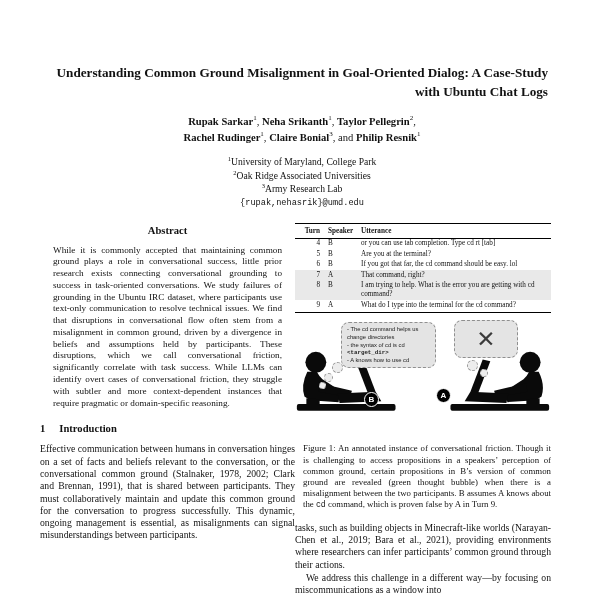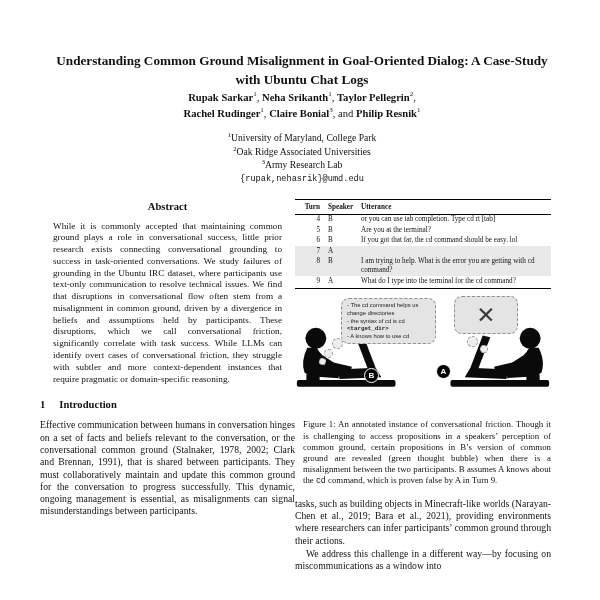--- a/index.html
+++ b/index.html
@@ -1,20 +1,20 @@
 <!DOCTYPE html>
 <html><head>
 <meta charset="utf-8">
 <style>
   html,body{margin:0;padding:0;background:#ffffff;}
   body{width:600px;height:600px;overflow:hidden;font-family:"Liberation Serif",serif;color:#121212;}
   .page{box-sizing:border-box;width:600px;height:600px;padding:52px 36px 0 40px;overflow:hidden;}
 
   
-  .title{font-weight:bold;font-size:13.2px;line-height:1.42;text-align:center;width:492px;margin:0 auto;}
+  .title{font-weight:bold;font-size:13.2px;line-height:1.42;text-align:right;width:492px;margin:12px auto;}
   .authors{text-align:center;font-size:10.6px;line-height:1.5;}
   .authors .au-name{font-weight:bold;}
   .authors sup{font-size:7px;}
   .affils{margin-top:9px;text-align:center;font-size:9.6px;line-height:1.38;}
   .affils sup{font-size:6.5px;}
   .email{margin-top:2px;text-align:center;font-family:"Liberation Mono",monospace;font-size:8.6px;}
 
   
   .columns{display:flex;margin-top:15px;}
   .col-left{width:255px;}
@@ -122,20 +122,21 @@
           <span class="c-utt">Are you at the terminal?</span>
         </div>
         <div class="t-row">
           <span class="c-turn">6</span>
           <span class="c-speaker">B</span>
           <span class="c-utt">If you got that far, the cd command should be easy. lol</span>
         </div>
         <div class="t-row shaded">
           <span class="c-turn">7</span>
           <span class="c-speaker">A</span>
+          <span class="c-utt">That command, right?</span>
         </div>
         <div class="t-row shaded">
           <span class="c-turn">8</span>
           <span class="c-speaker">B</span>
           <span class="c-utt">I am trying to help. What is the error you are getting with cd command?</span>
         </div>
         <div class="t-row">
           <span class="c-turn">9</span>
           <span class="c-speaker">A</span>
           <span class="c-utt">What do I type into the terminal for the cd command?</span>

